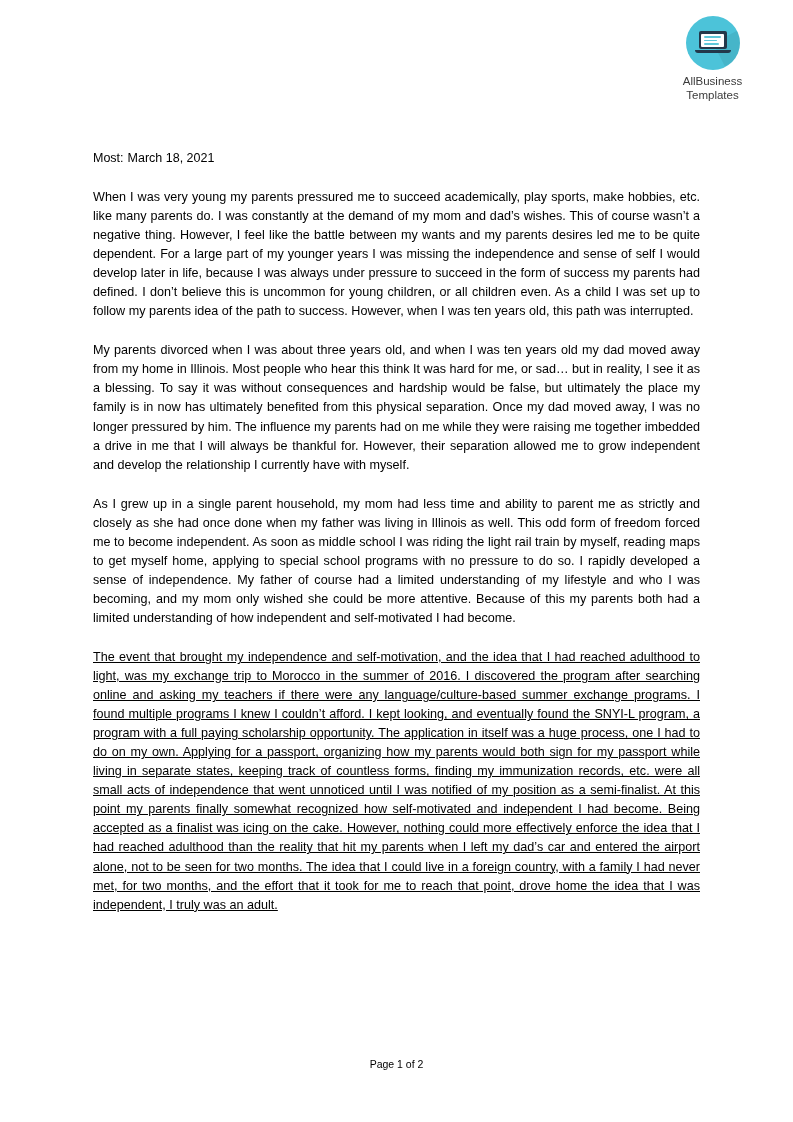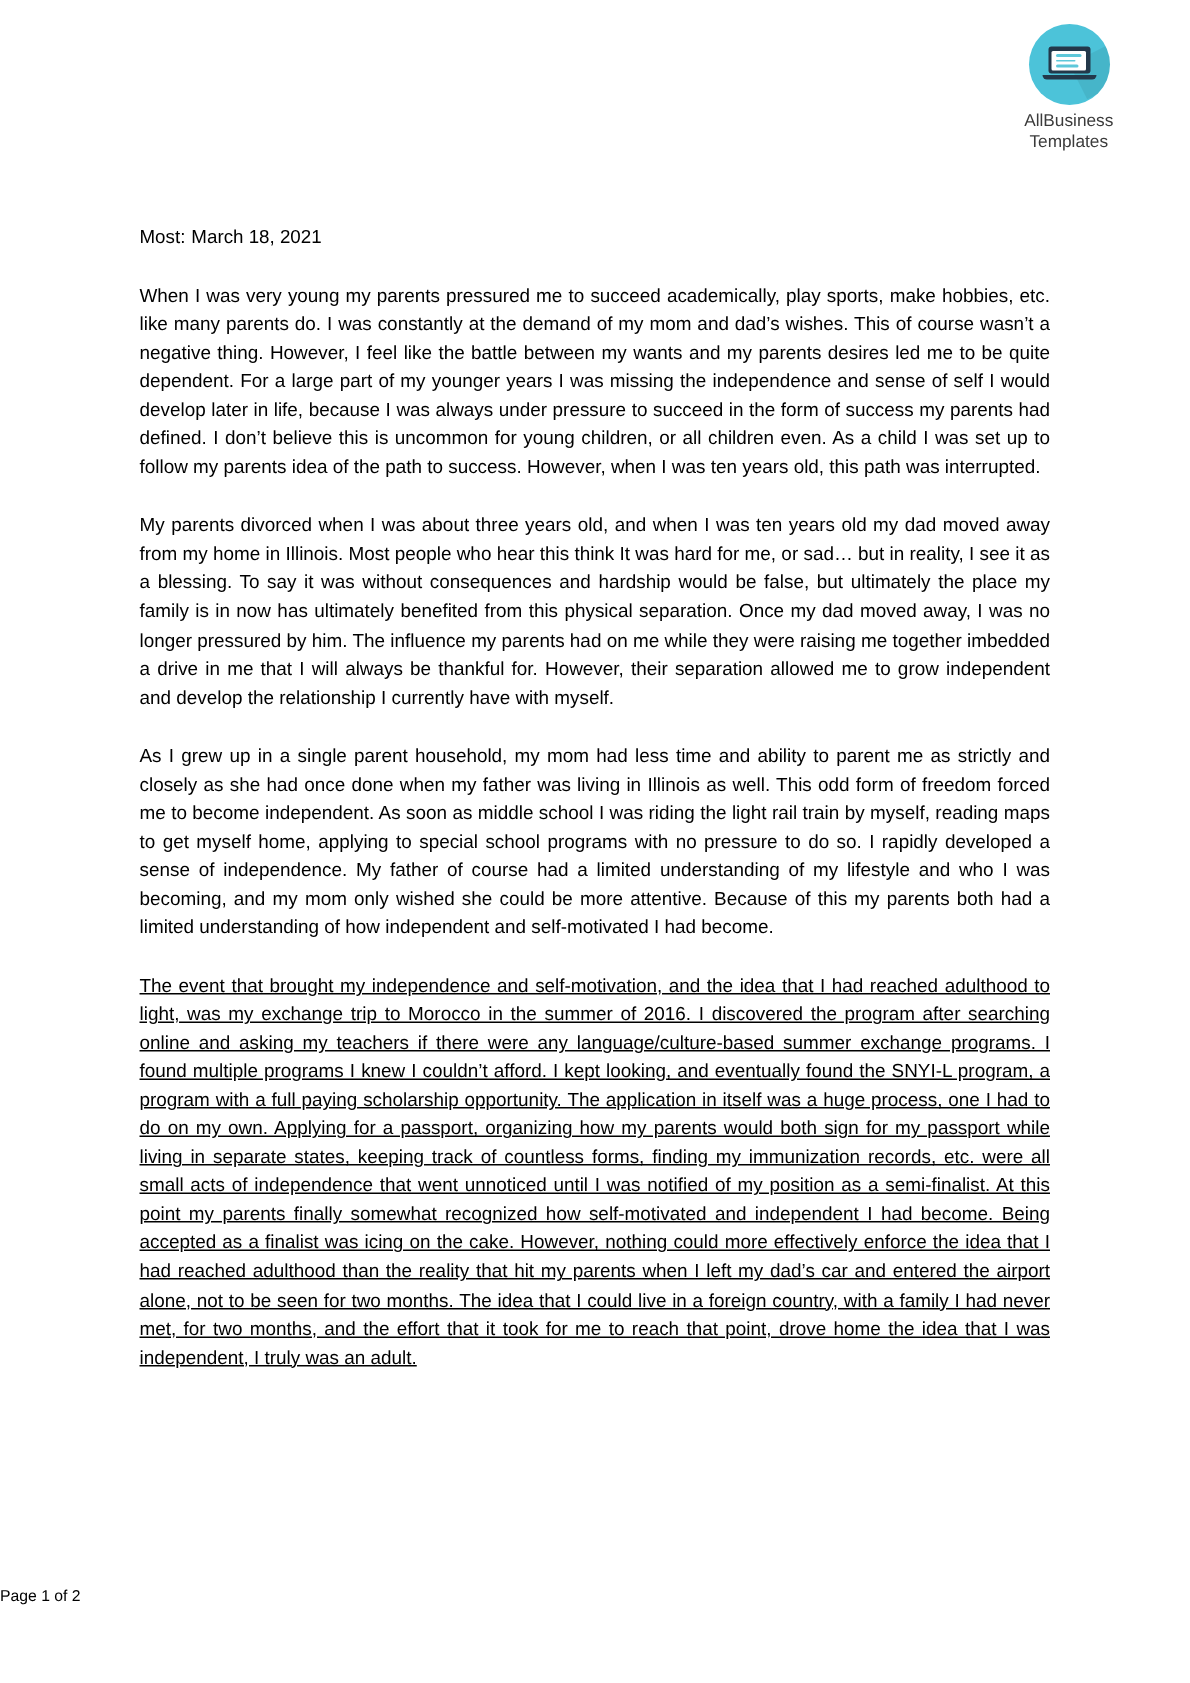--- a/index.html
+++ b/index.html
@@ -137,20 +137,21 @@
     color: #000000;
     hyphens: none;
   }
   .content p:last-child { margin-bottom: 0; text-decoration: underline; }
 
   .footer {
     position: absolute;
     bottom: 52px;
     left: 0;
     width: 793px;
+    text-align: center;
     font-size: 10.5px;
     color: #000000;
     margin-top: 14px;
   }
 </style>
 </head>
 <body>
 
 <div class="page">
 

